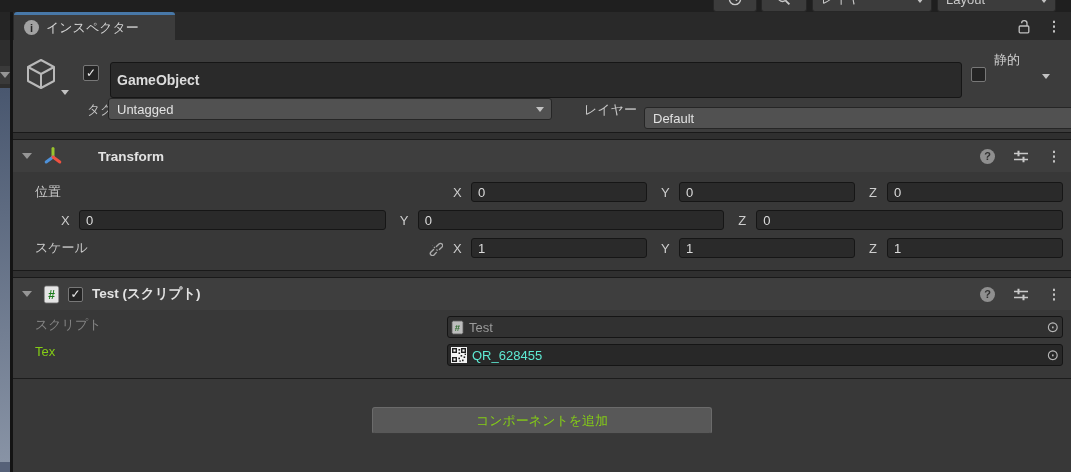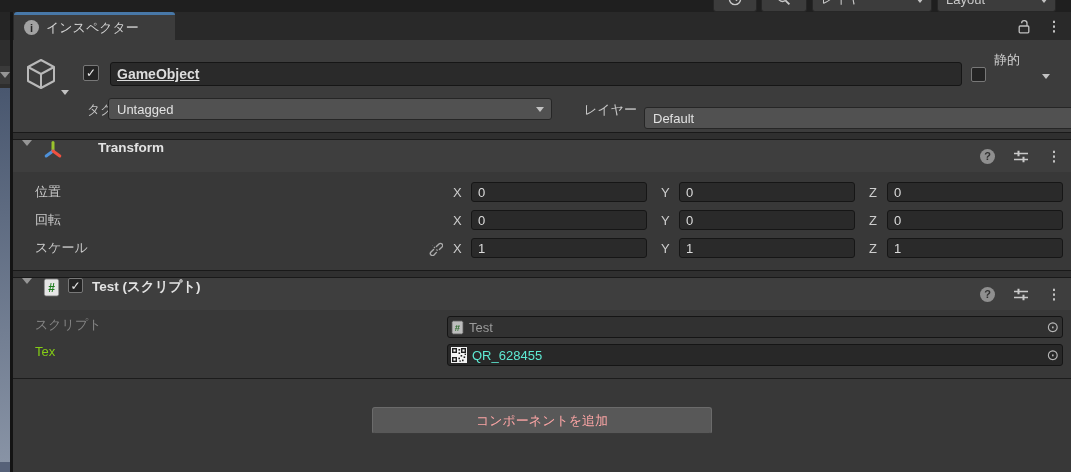--- a/index.html
+++ b/index.html
@@ -45,22 +45,22 @@
            line-height:1; letter-spacing:0; }
 
   
   #body { position:absolute; left:13px; top:40px; width:1058px; height:432px;
           background:#383838; }
 
   .go-header { position:relative; height:92px; background:#3c3c3c; }
   .field { background:#2a2a2a; border:1px solid #161616; border-radius:3px;
            color:#dcdcdc; }
   input.field { font:13px "Liberation Sans", sans-serif; outline:none; padding:0 6px; }
-  #go-name { position:absolute; left:97px; top:22px; width:852px; height:24px;
-             font-weight:bold; font-size:14px;text-decoration:underline; }
+  #go-name { position:absolute; left:97px; top:22px; width:852px; height:36px;
+             font-weight:bold; font-size:14px; }
   .cb { width:16px; height:16px; background:#242424; border:1px solid #787878;
         border-radius:2px; display:flex; align-items:center;
         justify-content:center; color:#e8e8e8; font-size:12px; }
   #go-cb { position:absolute; left:70px; top:25px; }
   #static-cb { position:absolute; left:958px; top:27px; width:15px; height:15px; }
   #static-label { position:absolute; left:981px; top:11px; color:#cfcfcf; }
   #static-arrow { position:absolute; left:1029px; top:34px; }
   .dd-arrow { width:0; height:0; border-left:4px solid transparent;
               border-right:4px solid transparent; border-top:5px solid #c2c2c2; }
   .fold-arrow { width:0; height:0; border-left:5px solid transparent;
@@ -73,21 +73,21 @@
   #tag-dd { position:absolute; left:95px; top:58px; width:444px; }
   #layer-label { position:absolute; left:571px; top:61px; color:#c6c6c6; }
   #layer-dd { position:absolute; left:631px; top:58px; width:474px;margin-top:9px; }
   #cube-icon { position:absolute; left:10px; top:16px; }
   #cube-arrow { position:absolute; left:48px; top:50px; }
 
   .sep { height:8px; background:#2f2f2f; border-top:1px solid #191919;
          border-bottom:1px solid #191919; }
 
   .comp-header { position:relative; height:32px; background:#3e3e3e;
-                 display:flex; padding-left:9px; }
+                 display:flex; align-items:center; padding-left:9px; }
   .comp-title { font-weight:bold; font-size:13.5px; color:#e2e2e2; }
   .hdr-right { position:absolute; right:10px; top:0; height:32px; display:flex;
                align-items:center; gap:18px; }
   .help-icon { width:15px; height:15px; border-radius:50%; background:#8f8f8f;
                color:#303030; font-size:11px; font-weight:bold; display:flex;
                align-items:center; justify-content:center; }
 
   .t-rows { padding:6px 0 8px; }
   .t-row { display:flex; align-items:center; height:28px; padding:0 8px 0 22px; }
   .t-label { flex:0 0 392px; color:#cacaca; }
@@ -106,21 +106,21 @@
                padding:0 22px 0 3px; position:relative; }
   .obj-field.disabled { background:#313131; }
   .obj-field.disabled .obj-text { color:#9a9a9a; }
   .obj-text { color:#5eead4; }
   .picker { position:absolute; right:3px; top:1px; color:#b8b8b8; font-size:15px;
             line-height:18px; }
 
   .bottom-line { height:1px; background:#1c1c1c; }
   .button-area { padding-top:28px; display:flex; justify-content:center; }
   .add-btn { width:340px; height:27px; background:#585858; border:1px solid #6b6b6b;
-             border-bottom-color:#3a3a3a; border-radius:3px; color:#fca5a5;
+             border-bottom-color:#3a3a3a; border-radius:3px; color:#84cc16;
              font:13px "Liberation Sans", sans-serif; display:flex;
              align-items:center; justify-content:center; cursor:default; }
 </style>
 </head>
 <body>
 
 <div id="screen">
 
   <div id="top-strip">
     <div class="tool-btn" style="left:713px; width:44px;">
@@ -228,21 +228,20 @@
         <span class="axis-group">
             <span class="axis-letter">Y</span>
           <input class="field axis-input" value="0" style="">
           </span>
         <span class="axis-group">
             <span class="axis-letter">Z</span>
           <input class="field axis-input" value="0" style="">
           </span>
       </div>
       <div class="t-row">
-        <span class="t-label">回転</span>
         <span class="link-slot"></span>
         <span class="axis-group">
             <span class="axis-letter">X</span>
           <input class="field axis-input" value="0" style="">
           </span>
         <span class="axis-group">
             <span class="axis-letter">Y</span>
           <input class="field axis-input" value="0" style="">
           </span>
         <span class="axis-group">

